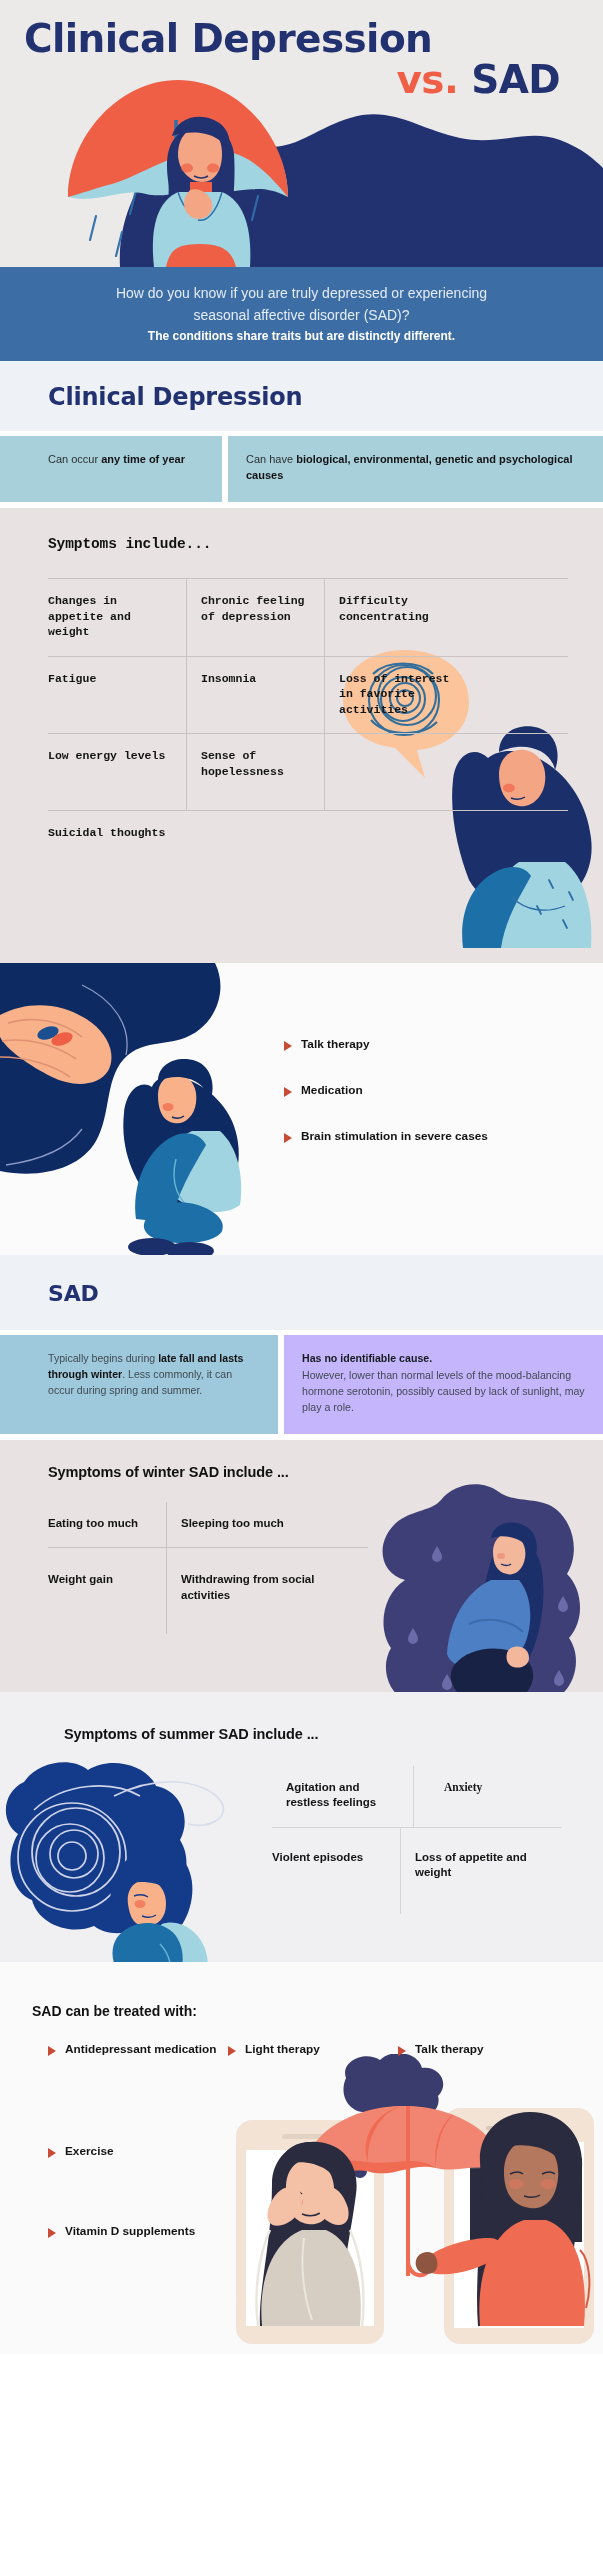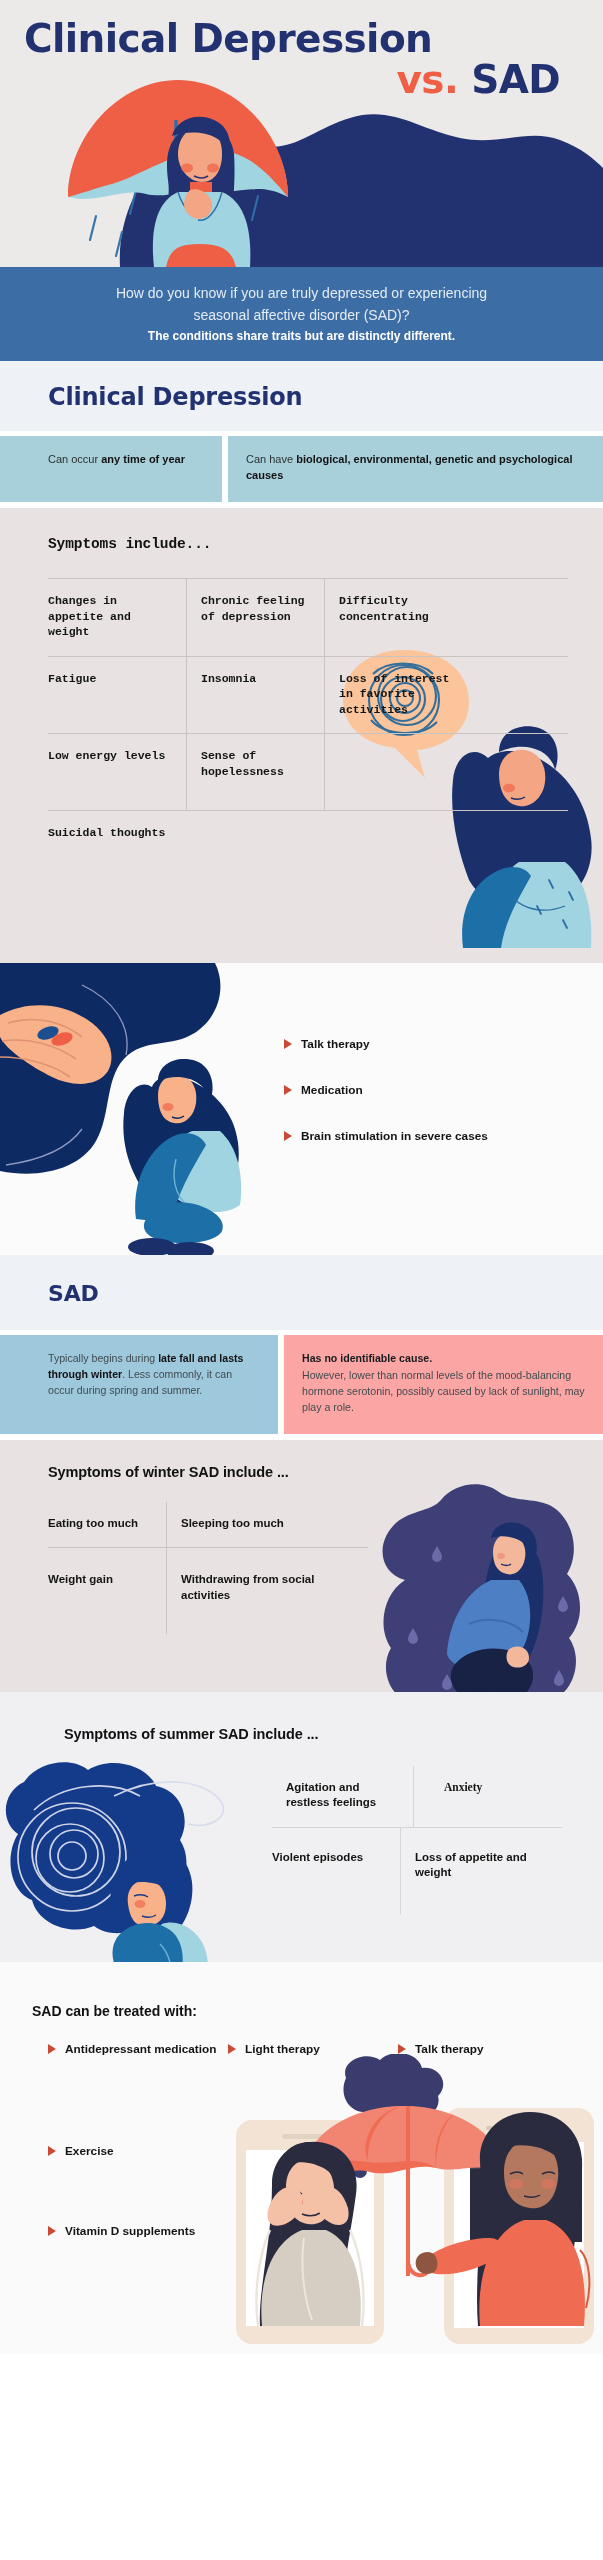--- a/index.html
+++ b/index.html
@@ -42,21 +42,21 @@
   }
   .section-head.sad h2 { font-size: 22px; }
 
   
   .fact-row { display: flex; width: 603px; background: #ffffff; gap: 6px; padding: 5px 0 6px 0; }
   .fact-box { background: #a8d0db; padding: 16px 18px 18px; font-size: 11px; line-height: 1.45; color: #2b3030; }
   .fact-box.cd-a { width: 222px; padding-left: 48px; }
   .fact-box.cd-b { flex: 1; }
   .fact-box b { font-weight: 700; color: #121212; }
   .fact-box.sad-a { width: 278px; padding-left: 48px; background: #9ec8dc; }
-  .fact-box.sad-b { flex: 1; background: #fca5a5; }
+  .fact-box.sad-b { flex: 1; background: #c4b5fd; }
   .fact-box.sad-a, .fact-box.sad-b { font-size: 10.6px; line-height: 1.5; color:#414b4f; }
   .fact-box.sad-b b { display: block; color:#161b1e; margin-bottom: 1px; }
 
   
   .panel { position: relative; width: 603px; overflow: hidden; }
   .panel.beige { background: #e8e3e2; }
   .panel.grey  { background: #f0eff1; }
   .panel-title {
     font-size: 14.5px; font-weight: 700; color: #111111; letter-spacing: -0.1px;
   }
@@ -67,21 +67,21 @@
     padding: 14px 14px 16px 0;
   }
   .divider-h { height: 1px; background: #c9c3c2; }
   .divider-h.light { background: #d6d4d8; }
   .vline { border-left: 1px solid #c9c3c2; }
   .vline.light { border-left: 1px solid #d6d4d8; }
 
   
   .treat { position: relative; width: 603px; overflow: hidden; }
   .treat-title { font-size: 14px; font-weight: 700; line-height: 1.3; color: #111111; }
-  .bullet { display: flex; align-items: flex-start; gap: 9px; font-size: 11.8px; font-weight: 700; color:#141414; line-height: 1.35; }
+  .bullet { display: flex; align-items: center; gap: 9px; font-size: 11.8px; font-weight: 700; color:#141414; line-height: 1.35; }
   .tri {
     width: 0; height: 0; flex: none; margin-top: 2px;
     border-left: 8px solid #c94a35;
     border-top: 5.5px solid transparent;
     border-bottom: 5.5px solid transparent;
   }
   svg { display: block; }
 </style>
 </head>
 <body>

